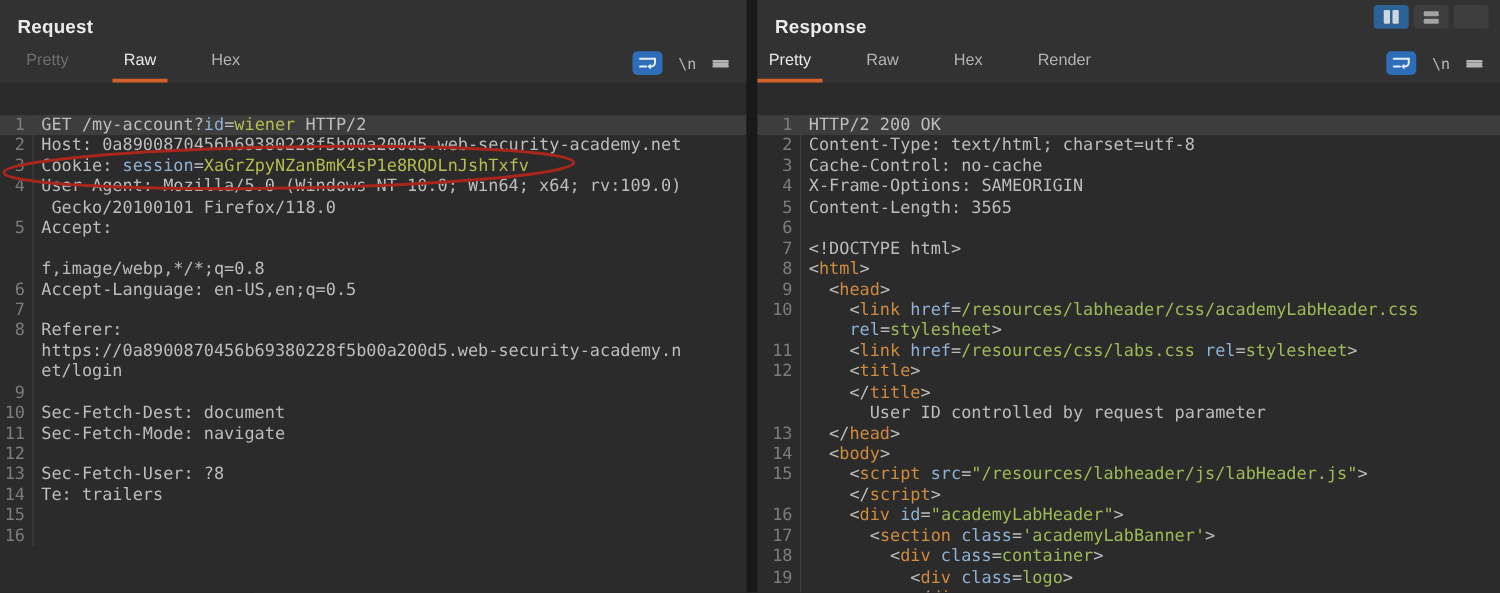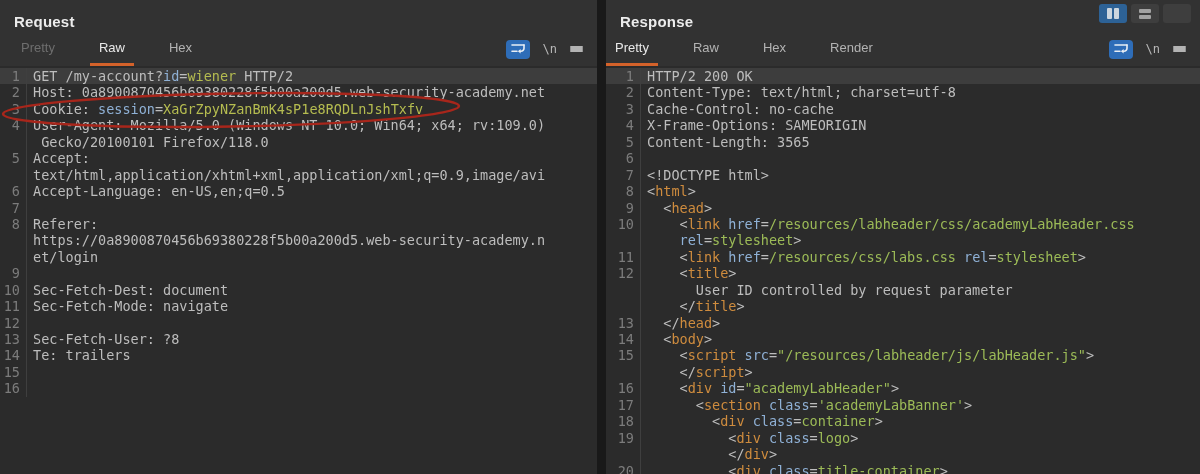--- a/index.html
+++ b/index.html
@@ -19,27 +19,27 @@
     --str-green:#9cbb57;
     --tag-orange:#cf8c3e;
     --wrap-blue:#2e6db8;
     --layout-blue:#2d6296;
     --ann-red:#a8261b;
   }
   *{margin:0;padding:0;box-sizing:border-box;}
   html,body{width:1200px;height:474px;overflow:hidden;background:var(--editor-bg);}
   body{font-family:"Liberation Sans", sans-serif;}
   .app{display:flex;width:1200px;height:474px;}
-  .panel{display:flex;flex-direction:column;position:relative;background:var(--editor-bg);}
+  .panel{display:flex;flex-direction:column;position:relative;background:var(--editor-bg);gap:24px;}
   .panel.req{width:597px;}
   .panel.resp{width:594px;}
   .divider{width:9px;height:100%;background:var(--divider);flex:0 0 9px;}
   .panel-head{height:66px;background:var(--head-bg);position:relative;flex:0 0 66px;}
   .panel-title{position:absolute;top:13px;left:14px;font-size:15px;font-weight:bold;color:#ececec;letter-spacing:.2px;}
-  .tabs-row{position:absolute;left:0;right:0;bottom:0;height:28px;display:flex;align-items:center;justify-content:space-between;}
+  .tabs-row{position:absolute;left:0;right:0;bottom:0;height:28px;display:flex;align-items:flex-end;justify-content:space-between;}
   .tabs{display:flex;align-items:flex-end;height:28px;}
   .tab{font-size:13px;padding:0 9px 8px 9px;margin-right:26px;color:var(--tab-norm);cursor:default;border-bottom:3px solid transparent;}
   .tabs.pad-left{padding-left:12px;}
   .tab.active{color:var(--tab-active);border-bottom-color:var(--accent);}
   .tab.disabled{color:var(--tab-dis);}
   .tools{display:flex;align-items:center;gap:13px;padding:0 14px 6px 0;}
   .tool-btn{display:flex;align-items:center;justify-content:center;}
   .wrap-btn{width:24px;height:19px;border-radius:4px;background:var(--wrap-blue);}
   .nl-label{font-family:"DejaVu Sans Mono", monospace;font-size:12px;color:#b8b8b8;}
   .burger{display:flex;flex-direction:column;gap:2.5px;}
@@ -125,21 +125,24 @@
         <div class="row">
           <span class="ln"></span>
           <span class="code"><span class="c-d"> Gecko/20100101 Firefox/118.0</span></span>
         </div>
         <div class="row">
           <span class="ln">5</span>
           <span class="code"><span class="c-d">Accept:</span></span>
         </div>
         <div class="row">
           <span class="ln"></span>
-          <span class="code"><span class="c-d">text/html,application/xhtml+xml,application/xml;q=0.9,image/avi</span></span>
+        </div>
+        <div class="row">
+          <span class="ln"></span>
+          <span class="code"><span class="c-d">f,image/webp,*/*;q=0.8</span></span>
         </div>
         <div class="row">
           <span class="ln">6</span>
           <span class="code"><span class="c-d">Accept-Language: en-US,en;q=0.5</span></span>
         </div>
         <div class="row">
           <span class="ln">7</span>
         </div>
         <div class="row">
           <span class="ln">8</span>
@@ -283,25 +286,25 @@
         <div class="row">
           <span class="ln">11</span>
           <span class="code"><span class="c-d">    &lt;</span><span class="c-t">link</span><span class="c-d"> </span><span class="c-a">href</span><span class="c-d">=</span><span class="c-s">/resources/css/labs.css</span><span class="c-d"> </span><span class="c-a">rel</span><span class="c-d">=</span><span class="c-s">stylesheet</span><span class="c-d">&gt;</span></span>
         </div>
         <div class="row">
           <span class="ln">12</span>
           <span class="code"><span class="c-d">    &lt;</span><span class="c-t">title</span><span class="c-d">&gt;</span></span>
         </div>
         <div class="row">
           <span class="ln"></span>
+          <span class="code"><span class="c-d">    &lt;/</span><span class="c-t">title</span><span class="c-d">&gt;</span></span>
+        </div>
+        <div class="row">
+          <span class="ln"></span>
           <span class="code"><span class="c-d">      User ID controlled by request parameter</span></span>
-        </div>
-        <div class="row">
-          <span class="ln"></span>
-          <span class="code"><span class="c-d">    &lt;/</span><span class="c-t">title</span><span class="c-d">&gt;</span></span>
         </div>
         <div class="row">
           <span class="ln">13</span>
           <span class="code"><span class="c-d">  &lt;/</span><span class="c-t">head</span><span class="c-d">&gt;</span></span>
         </div>
         <div class="row">
           <span class="ln">14</span>
           <span class="code"><span class="c-d">  &lt;</span><span class="c-t">body</span><span class="c-d">&gt;</span></span>
         </div>
         <div class="row">

